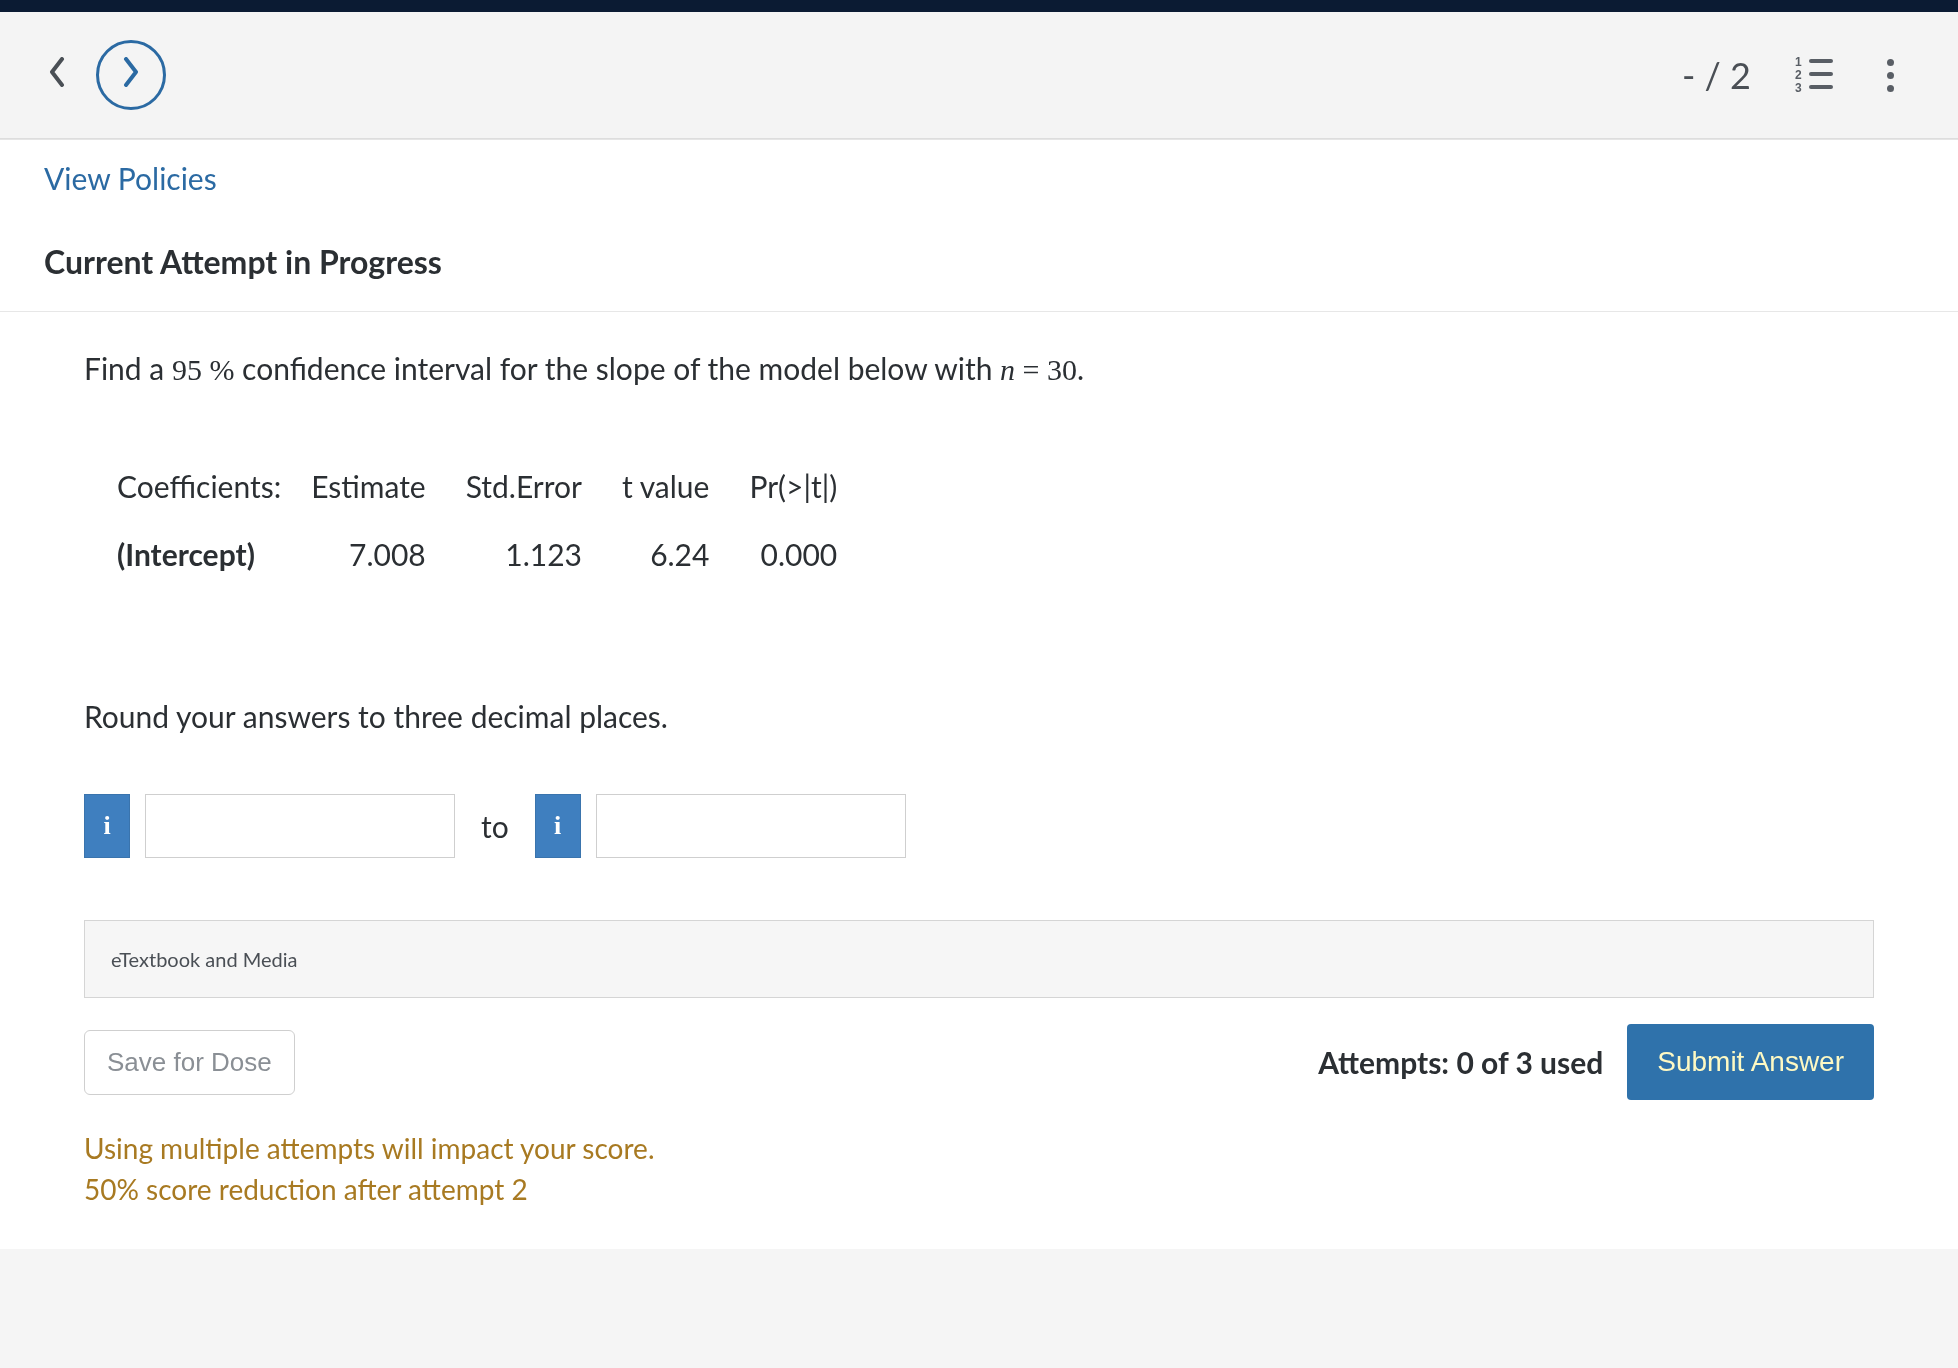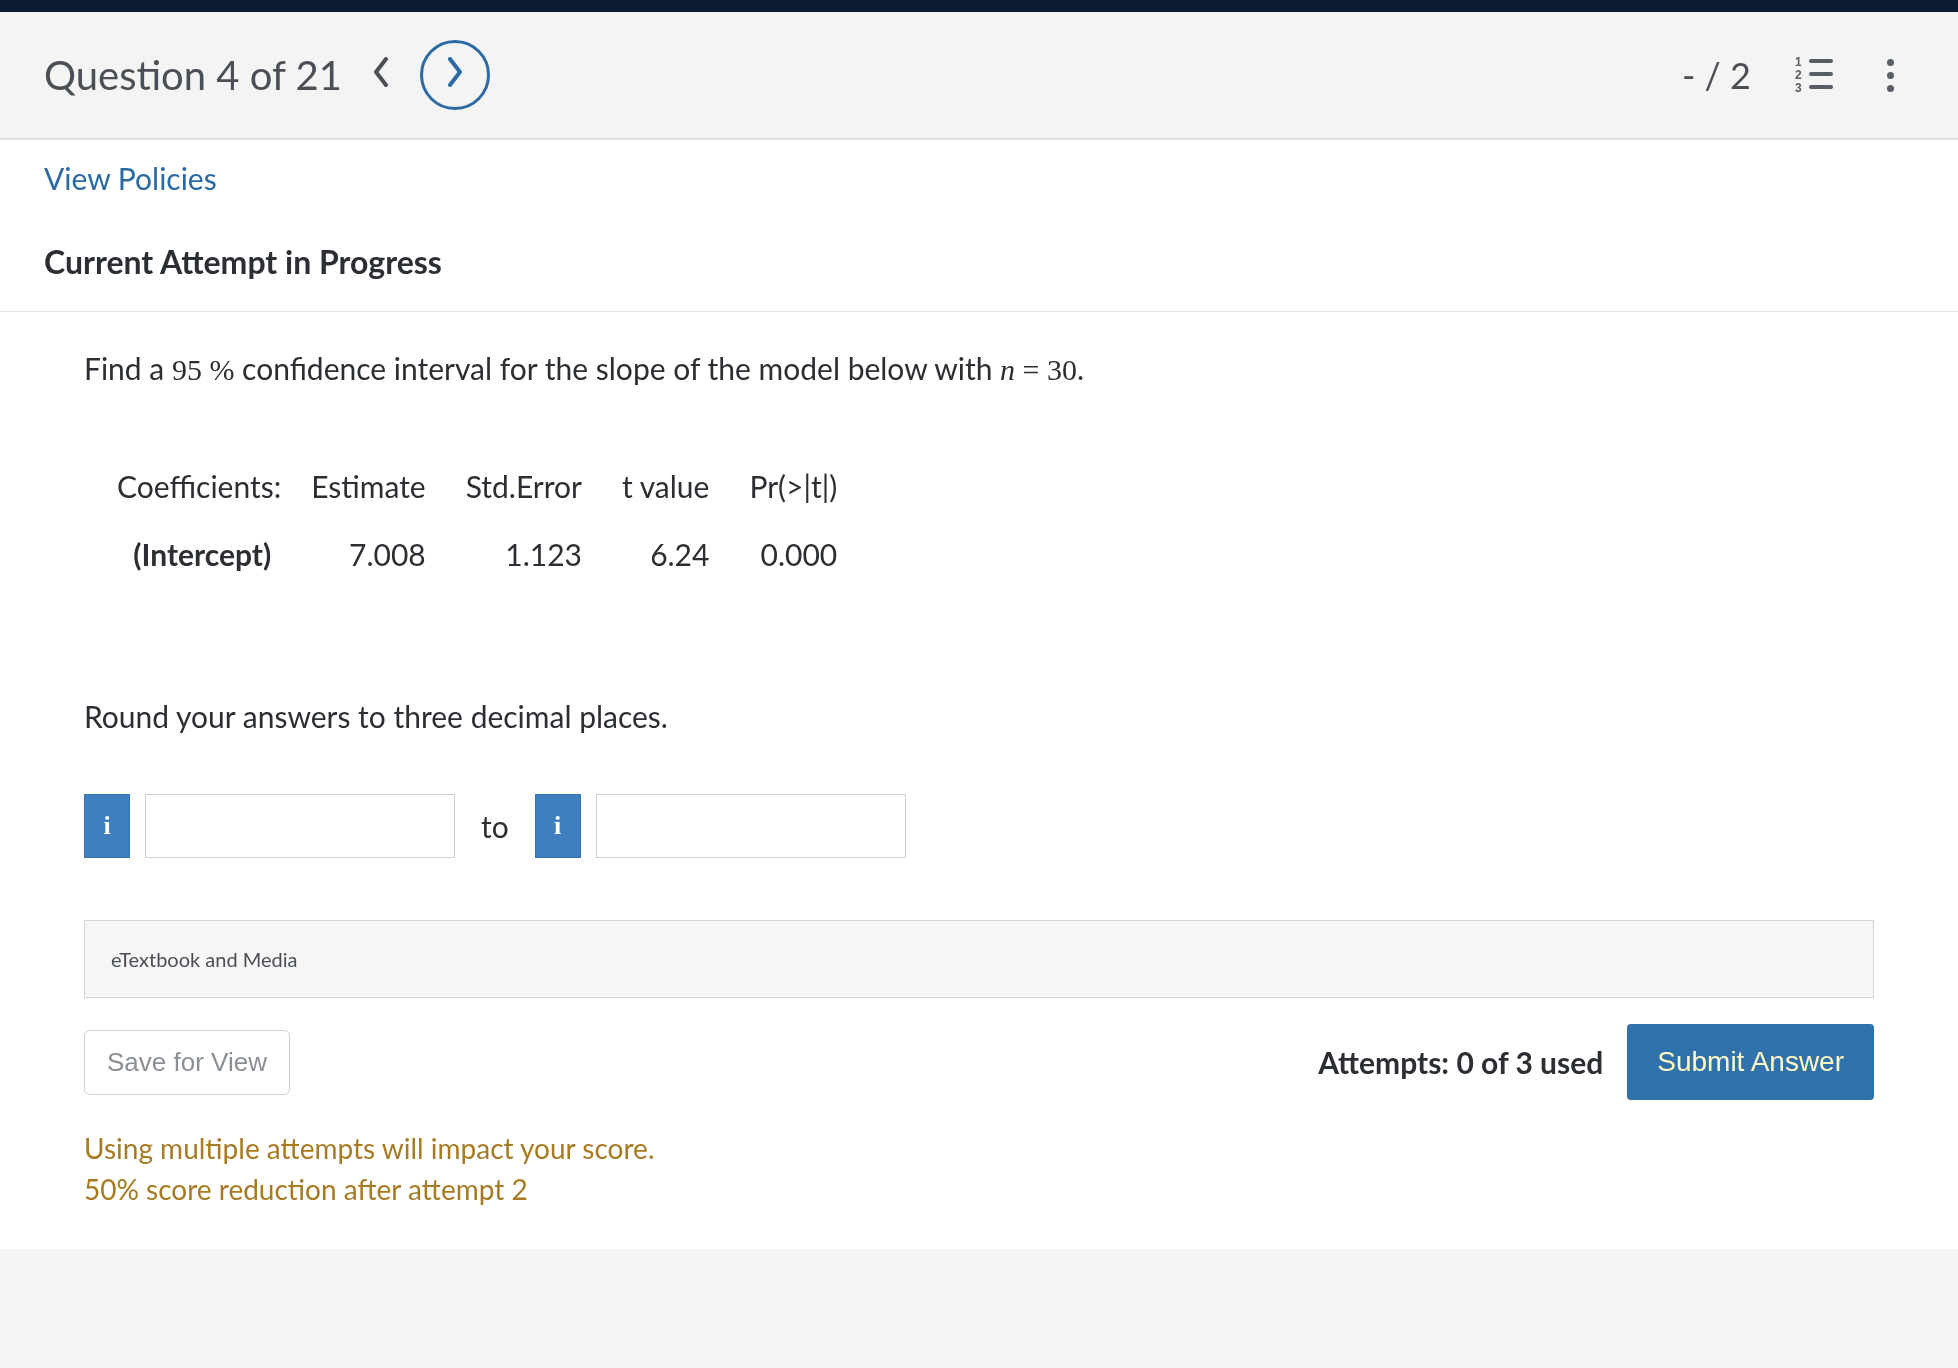--- a/index.html
+++ b/index.html
@@ -107,21 +107,21 @@
     border-collapse: collapse;
     font-size: 30px;
     margin-left: 33px;
   }
   table.coef th, table.coef td {
     text-align: left;
     padding: 16px 30px 16px 0;
   }
   table.coef th { font-weight: 400; }
   table.coef td.num, table.coef th.num { text-align: right; padding-right: 40px; }
-  table.coef td.rowlabel { font-weight: 700; padding-right: 40px; text-align: right;}
+  table.coef td.rowlabel { font-weight: 700; padding-right: 40px;}
   .round-note { margin-top: 110px; margin-bottom: 60px; font-size: 30px; }
 
   .answer-inputs {
     display: flex; align-items: center; gap: 20px;
   }
   .info-badge {
     width: 46px; height: 64px;
     min-width: 46px;
     background: #3f7fbf;
     color: #fff;
@@ -182,21 +182,20 @@
     line-height: 1.45;
   }
 </style>
 </head>
 <body>
 
 <div class="page">
   <div class="topbar"></div>
 
   <div class="qheader">
-    <div class="q-title">Question 4 of 21</div>
 
     <button class="nav-btn" aria-label="Previous">
       <span>
         <svg width="18" height="30" viewBox="0 0 18 30">
             <path d="M14 2 L4 15 L14 28" stroke="#4a4f55" stroke-width="4" fill="none" stroke-linecap="round" stroke-linejoin="round"></path>
           </svg>
       </span>
     </button>
 
     <button class="nav-btn circled" aria-label="Next">
@@ -261,21 +260,21 @@
         <span class="info-badge">i</span>
         <input class="ans-input" type="text" style="">
         <span class="to-label">to</span>
         <span class="info-badge">i</span>
         <input class="ans-input" type="text" style="">
       </div>
 
       <div class="etextbook">eTextbook and Media</div>
 
       <div class="footer-row">
-        <button class="save-later">Save for View</button>
+        <button class="save-later">Save for Dose</button>
         <span class="attempts-label">Attempts: 0 of 3 used</span>
         <button class="submit-btn">Submit Answer</button>
       </div>
 
       <div class="penalty">
         <div>Using multiple attempts will impact your score.</div>
         <div>50% score reduction after attempt 2</div>
       </div>
     </div>
   </div>

